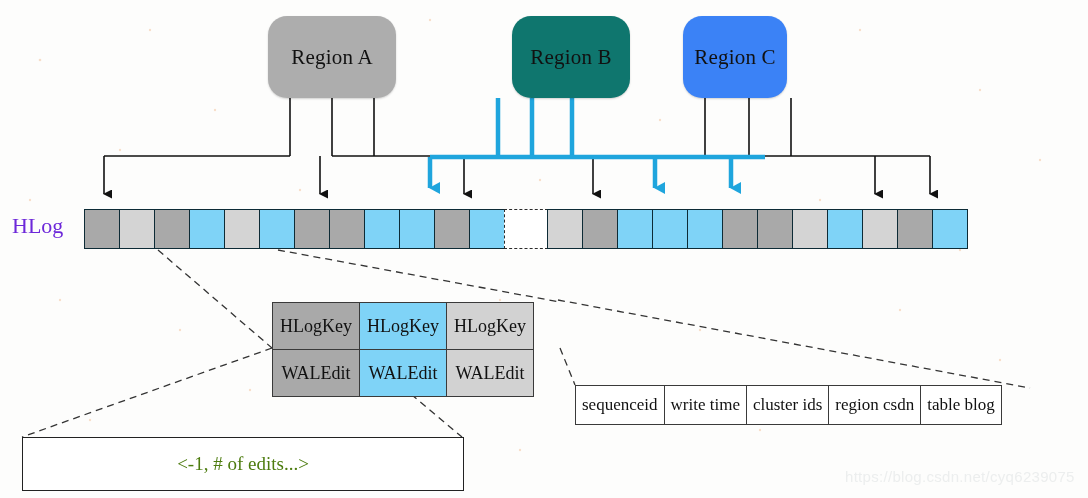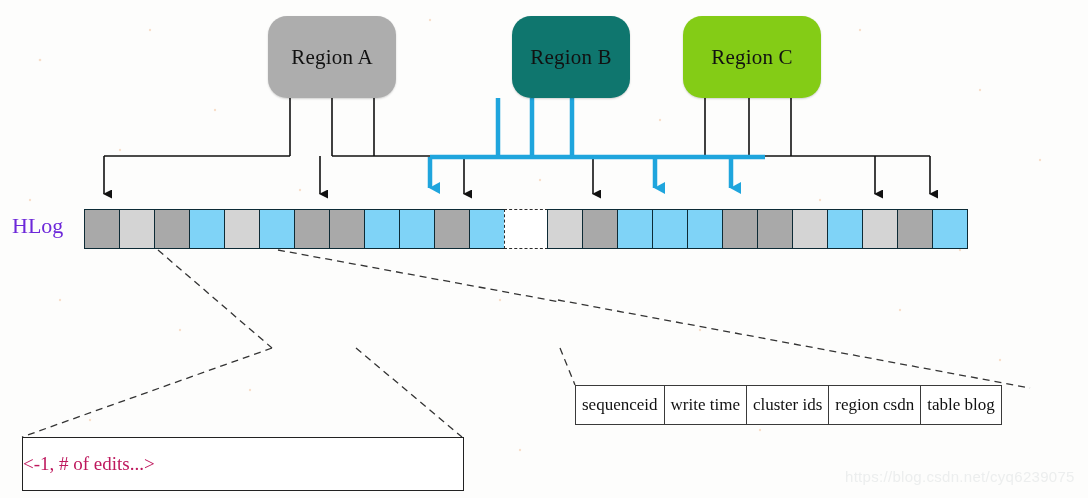--- a/index.html
+++ b/index.html
@@ -11,21 +11,21 @@
   svg.layer{position:absolute;left:0;top:0;width:1088px;height:498px;pointer-events:none;}
 
   .region-box{
     position:absolute;border-radius:19px;
     display:flex;align-items:center;justify-content:center;
     font-size:21px;color:#111;letter-spacing:.2px;
     box-shadow:0 1px 2px rgba(0,0,0,.18);
   }
   #regionA{left:268px;top:16px;width:128px;height:82px;background:#adadad;}
   #regionB{left:476px;top:16px;width:118px;height:82px;background:#0f766e;margin-left:36px;}
-  #regionC{left:683px;top:16px;width:138px;height:82px;background:#84cc16;}
+  #regionC{left:683px;top:16px;width:104px;height:82px;background:#3b82f6;}
 
   #hlog-label{
     position:absolute;left:12px;top:213px;font-size:22px;color:#6d28d9;
   }
 
   #hlog-bar{
     position:absolute;left:84px;top:209px;height:40px;width:924px;
     display:flex;
   }
   .cell{height:40px;box-sizing:border-box;border:1px solid #0d2b36;margin-right:-1px;}
@@ -44,22 +44,22 @@
   #kv-table td.gray{background:#a9a9a9;}
   #kv-table td.lightgray{background:#d2d2d2;}
   #kv-table td.blue{background:#7fd3f7;}
 
   #key-table{left:575px;top:385px;background:#22c55e;}
   #key-table td{height:38px;padding:0 6px;background:#fff;white-space:nowrap;font-size:17px;}
 
   #edits-box{
     position:absolute;left:22px;top:437px;width:440px;height:52px;
     border:1px solid #222;background:#fff;
-    display:flex;align-items:center;
-    font-size:19px;color:#be185d;
+    display:flex;align-items:center;justify-content:center;
+    font-size:19px;color:#4d7c0f;
   }
 
   #watermark{
     position:absolute;left:845px;top:468px;
     font-family:"Liberation Sans", sans-serif;
     font-size:15px;color:#eceeee;letter-spacing:.3px;white-space:nowrap;
   }
   .dots{position:absolute;left:0;top:0;width:1088px;height:498px;opacity:.55;}
 </style>
 </head>
@@ -188,20 +188,34 @@
       <div class="cell blue" style="width: 36px;"></div>
       <div class="cell gray" style="width: 36px;"></div>
       <div class="cell gray" style="width: 36px;"></div>
       <div class="cell lightgray" style="width: 36px;"></div>
       <div class="cell blue" style="width: 36px;"></div>
       <div class="cell lightgray" style="width: 36px;"></div>
       <div class="cell gray" style="width: 36px;"></div>
       <div class="cell blue" style="width: 36px;"></div>
     </div>
 
+  <table class="dtable" id="kv-table">
+    <tbody>
+        <tr>
+          <td class="gray">HLogKey</td>
+          <td class="blue">HLogKey</td>
+          <td class="lightgray">HLogKey</td>
+        </tr>
+        <tr>
+          <td class="gray">WALEdit</td>
+          <td class="blue">WALEdit</td>
+          <td class="lightgray">WALEdit</td>
+        </tr>
+      </tbody>
+  </table>
 
   <table class="dtable" id="key-table">
     <tbody>
         <tr>
           <td>sequenceid</td>
           <td>write time</td>
           <td>cluster ids</td>
           <td>region csdn</td>
           <td>table blog</td>
         </tr>

